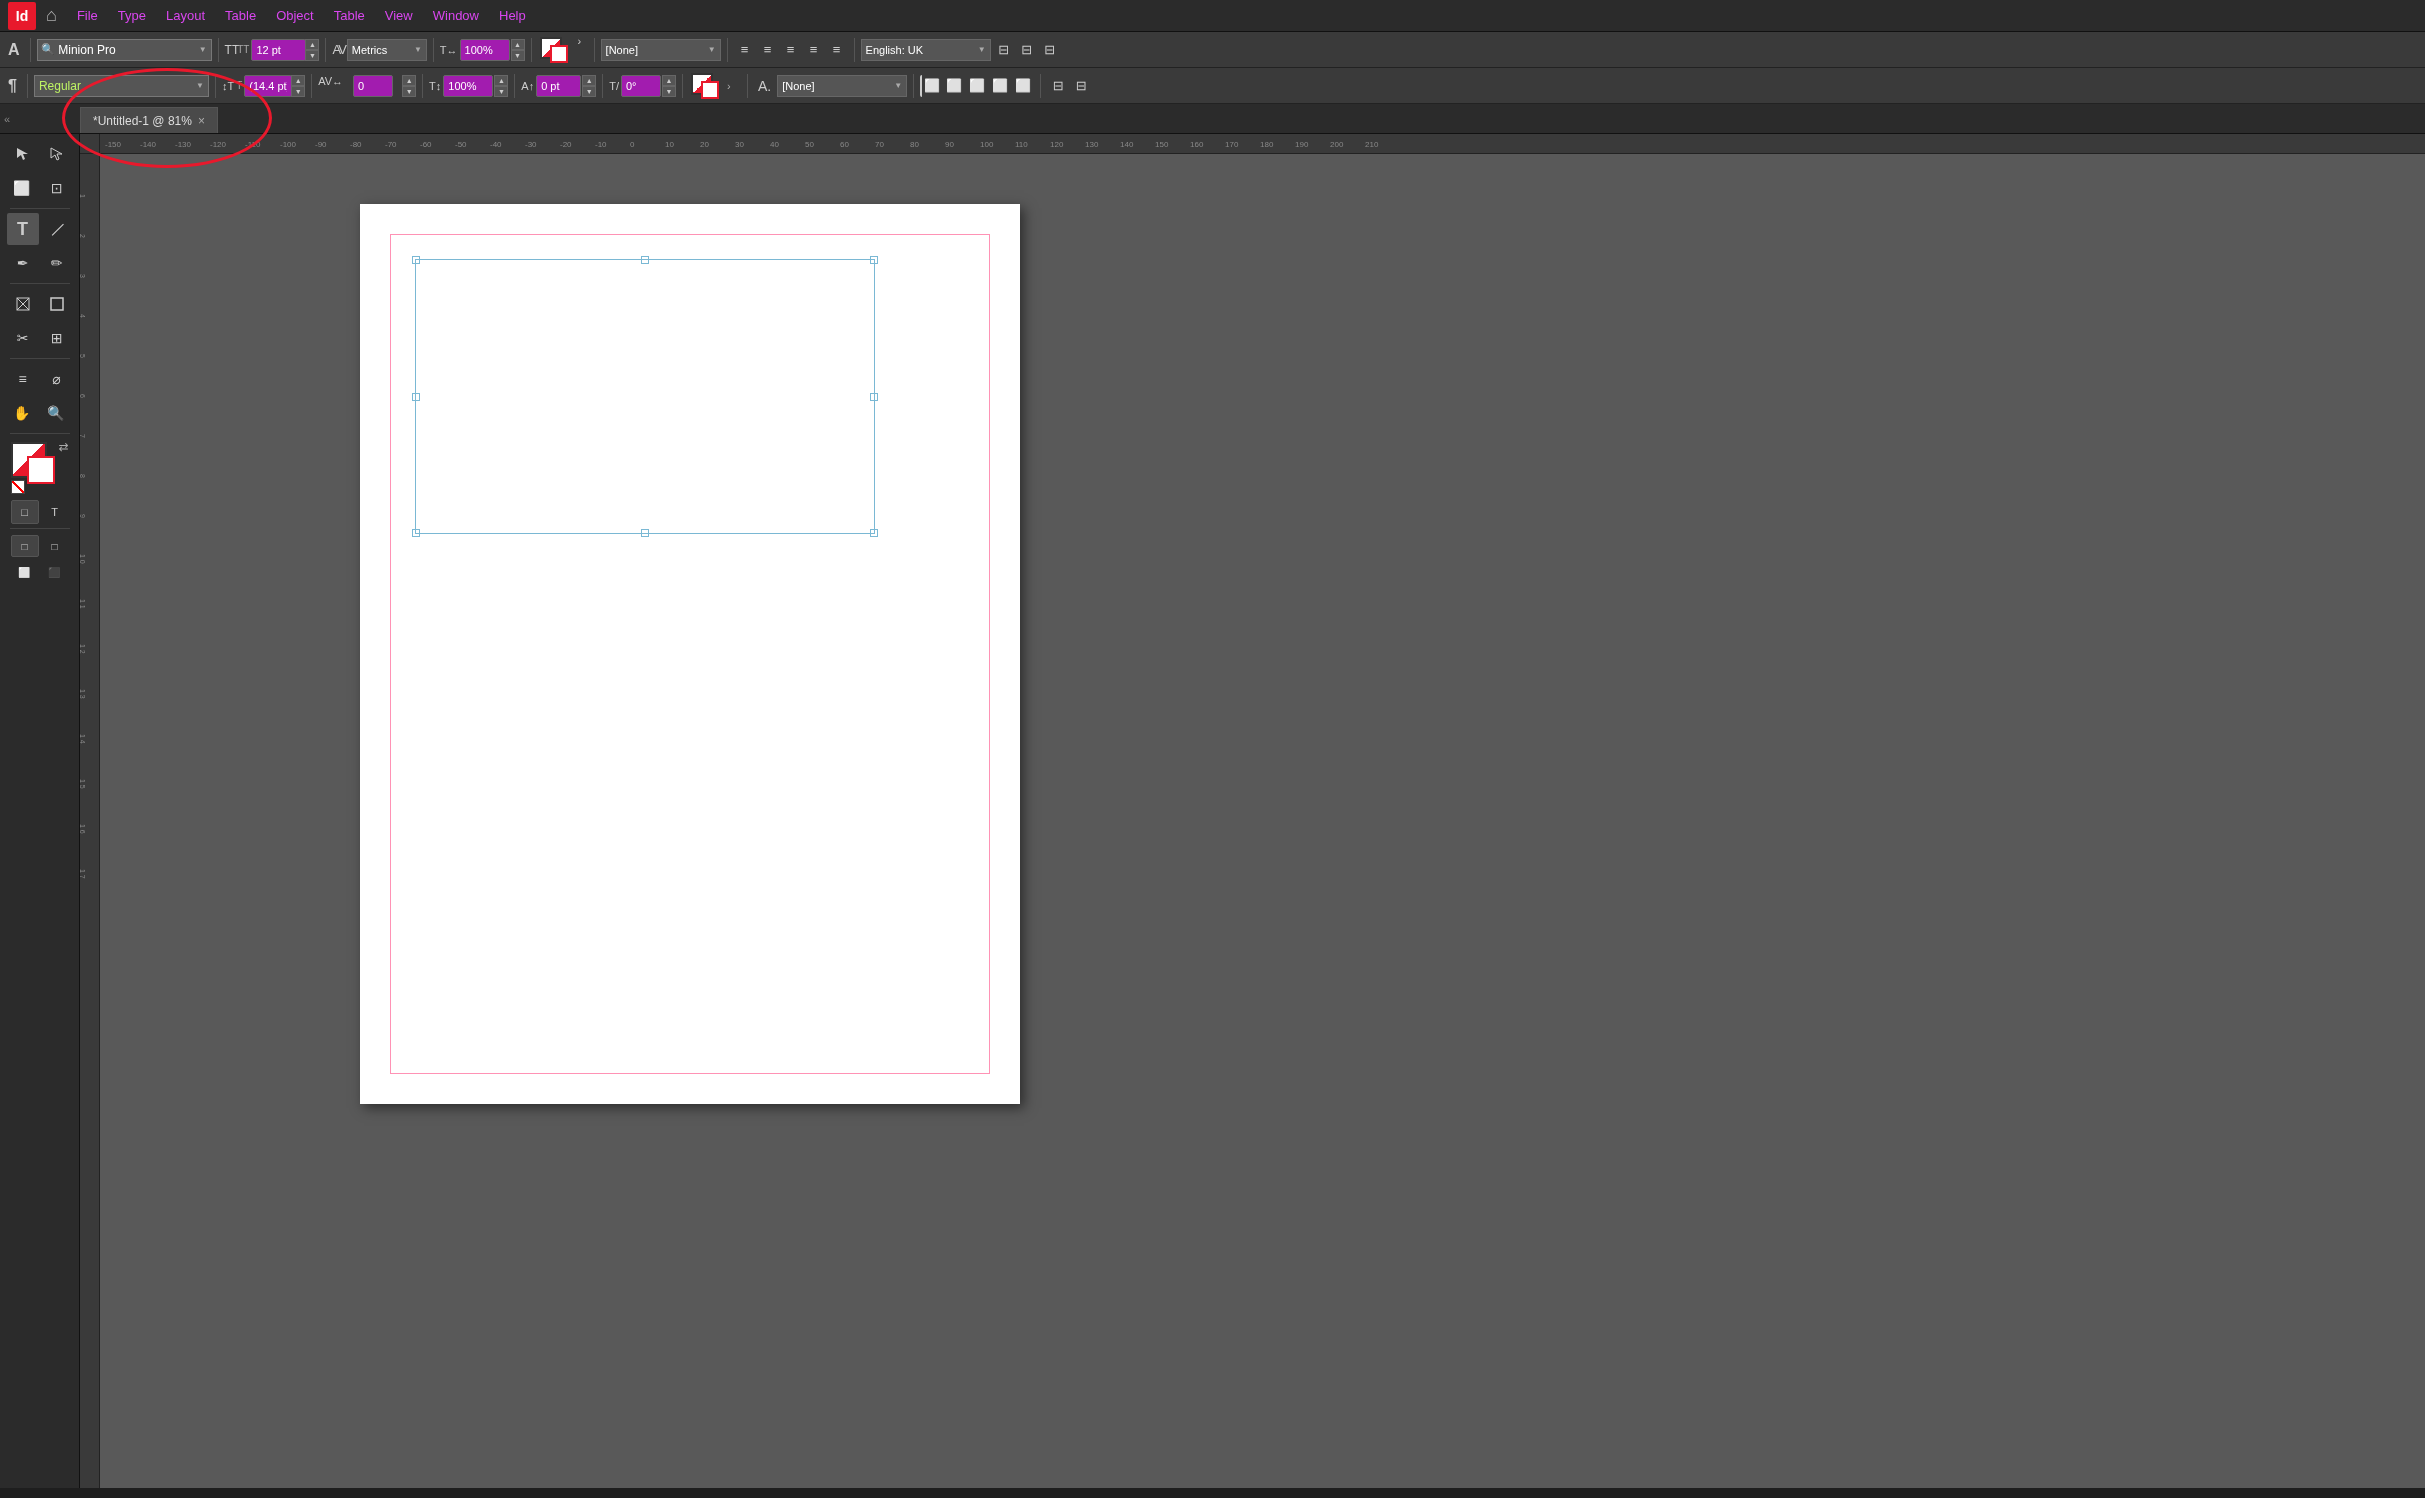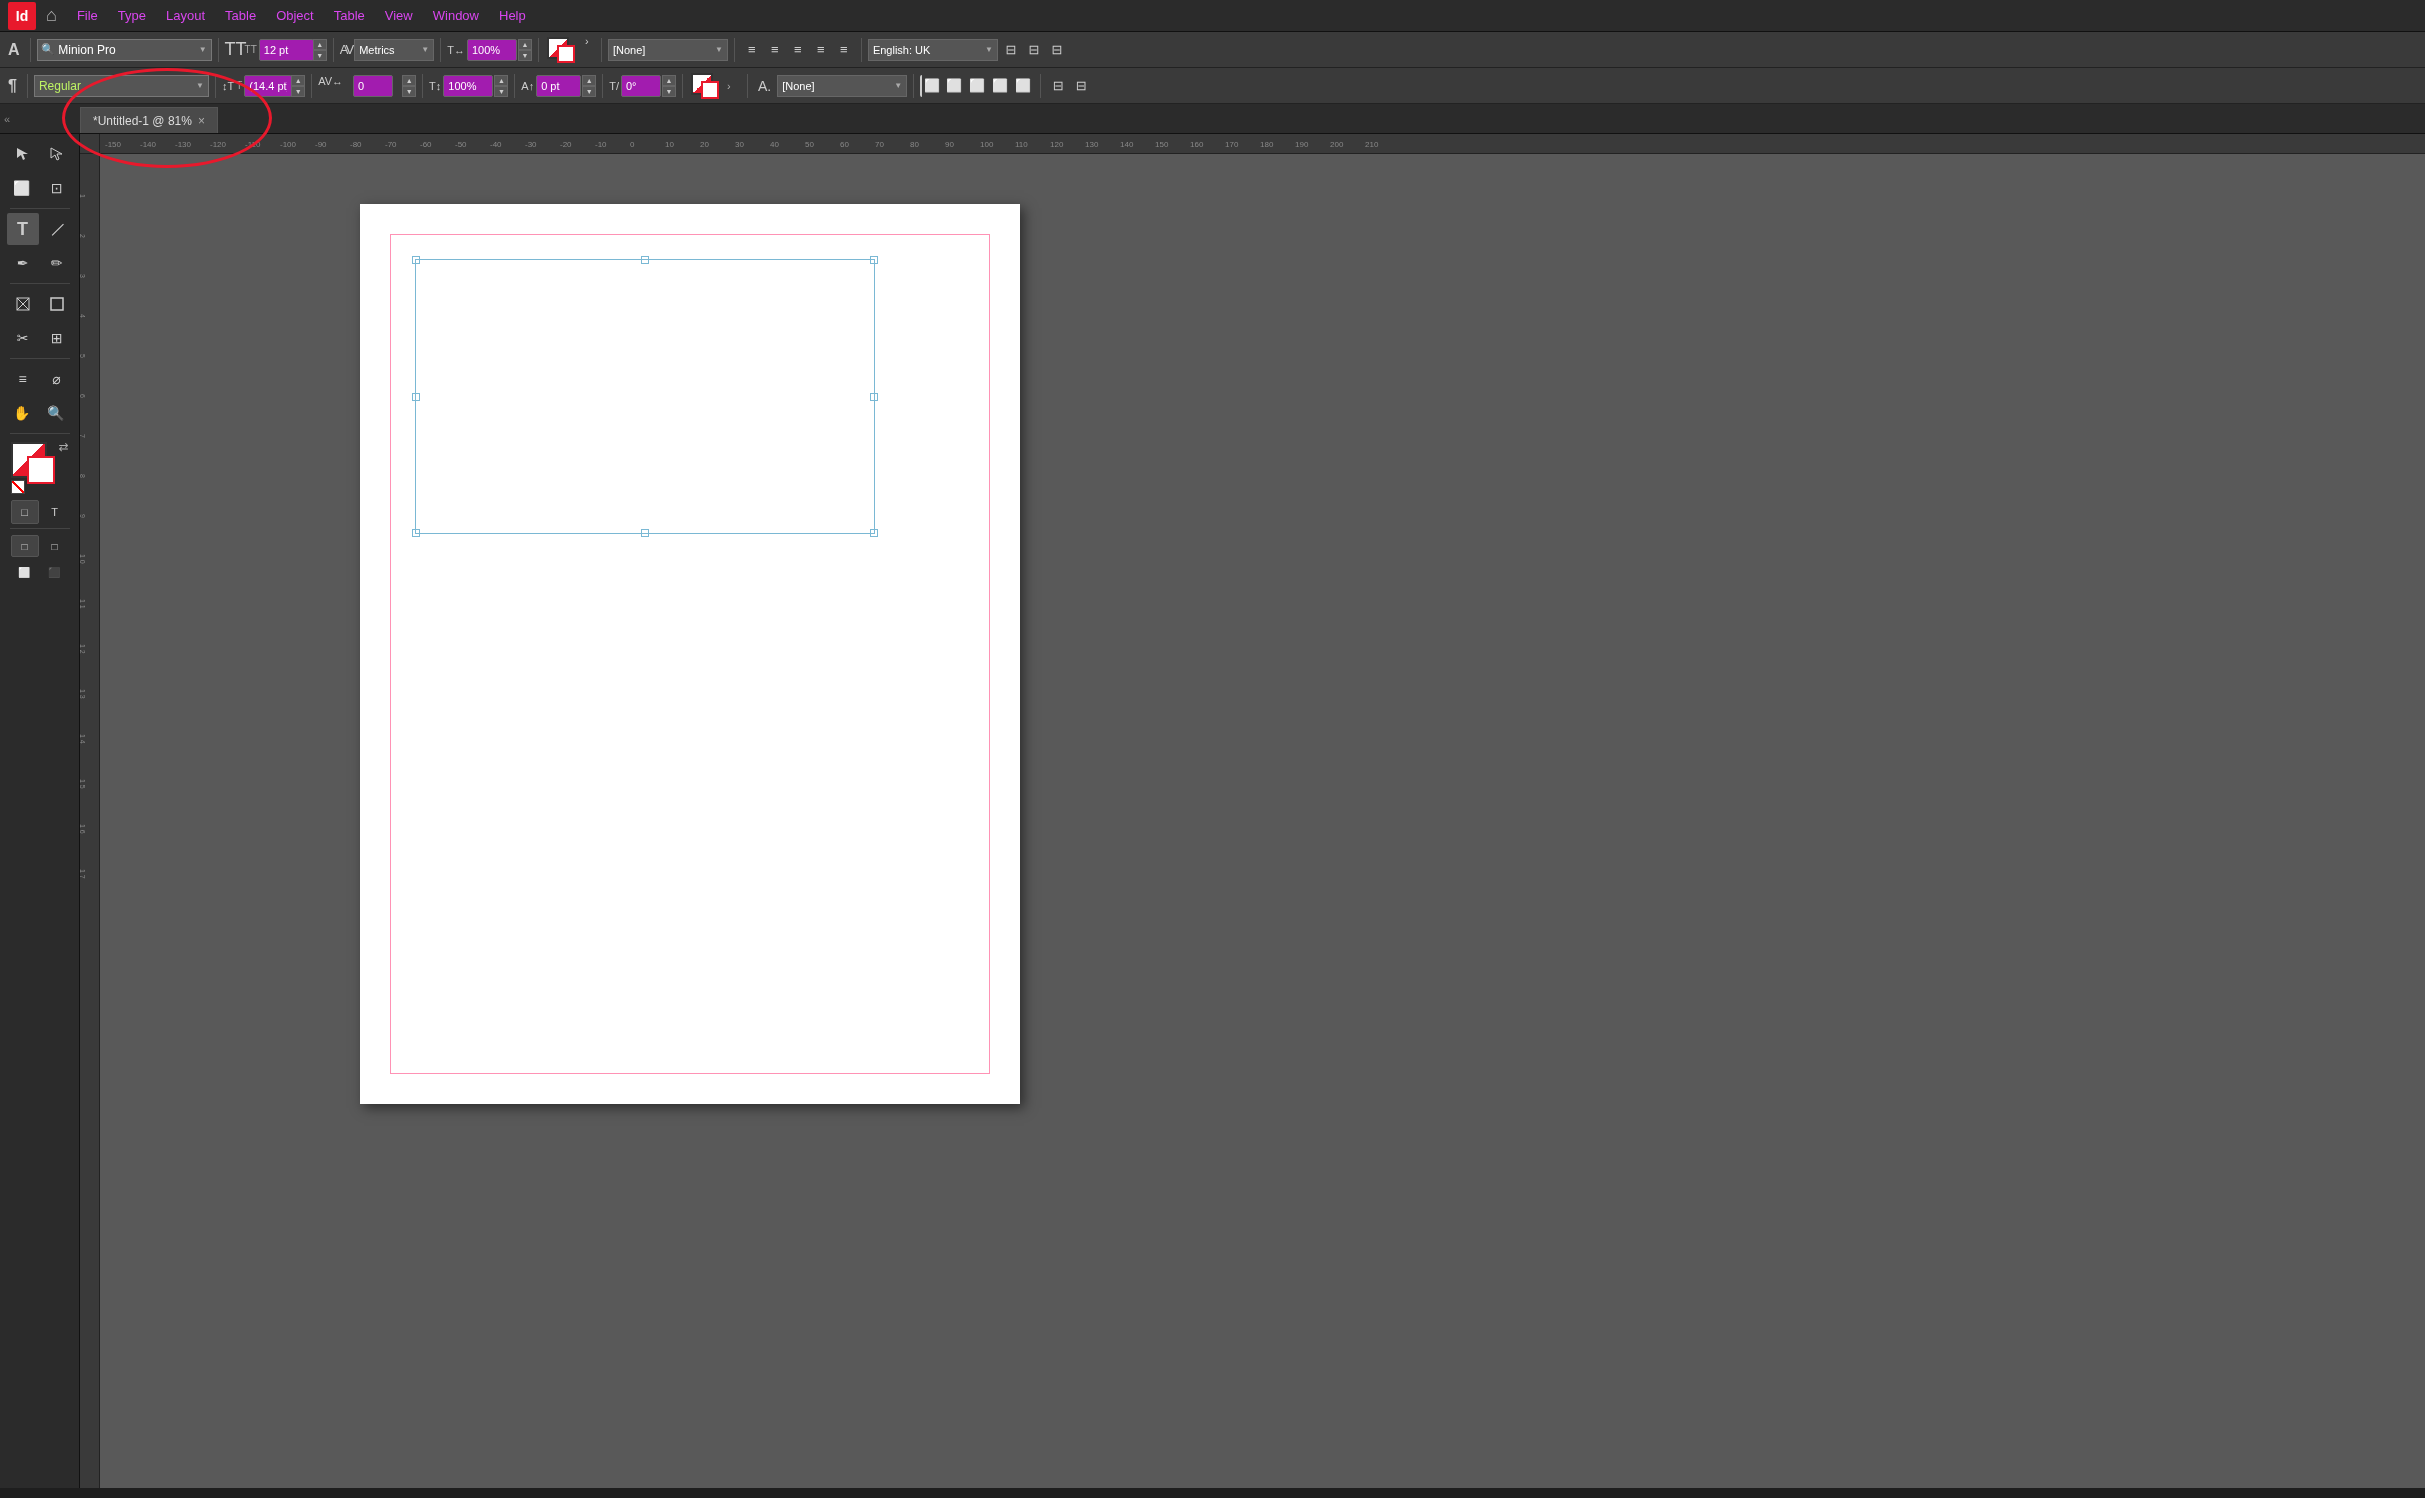--- a/index.html
+++ b/index.html
@@ -357,21 +357,21 @@
 
   <div style="display:flex;align-items:center;background:#555;border:1px solid #777;height:22px;width:175px;padding:0 4px;cursor:pointer;">
     <span style="color:#aaa;font-size:11px;margin-right:3px;">🔍</span>
     <span style="color:#fff;font-size:12px;flex:1;">Minion Pro</span>
     <span class="small-arrow">▼</span>
   </div>
 
   <div class="tb-separator"></div>
 
   <div style="display:flex;align-items:center;gap:2px;">
-    <span style="font-size:18px;color:#ccc;">TT</span>
+    <span style="font-size:12px;color:#ccc;">TT</span>
     <span style="font-size:10px;color:#aaa;margin-left:-4px;">T</span>
     <span style="font-size:10px;color:#aaa;margin-left:-2px;">T</span>
   </div>
 
   <div style="display:flex;align-items:center;">
     <input type="text" class="tb-input" style="width: 55px;" value="12 pt">
     <div class="spinbox">
       <button>▲</button>
       <button>▼</button>
     </div>

